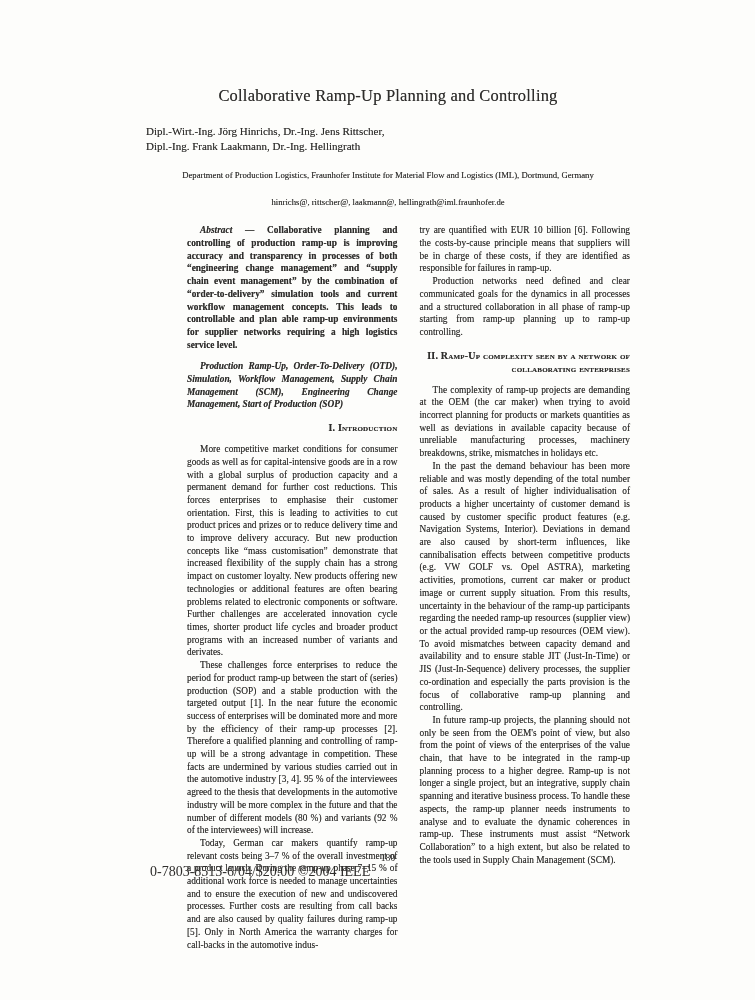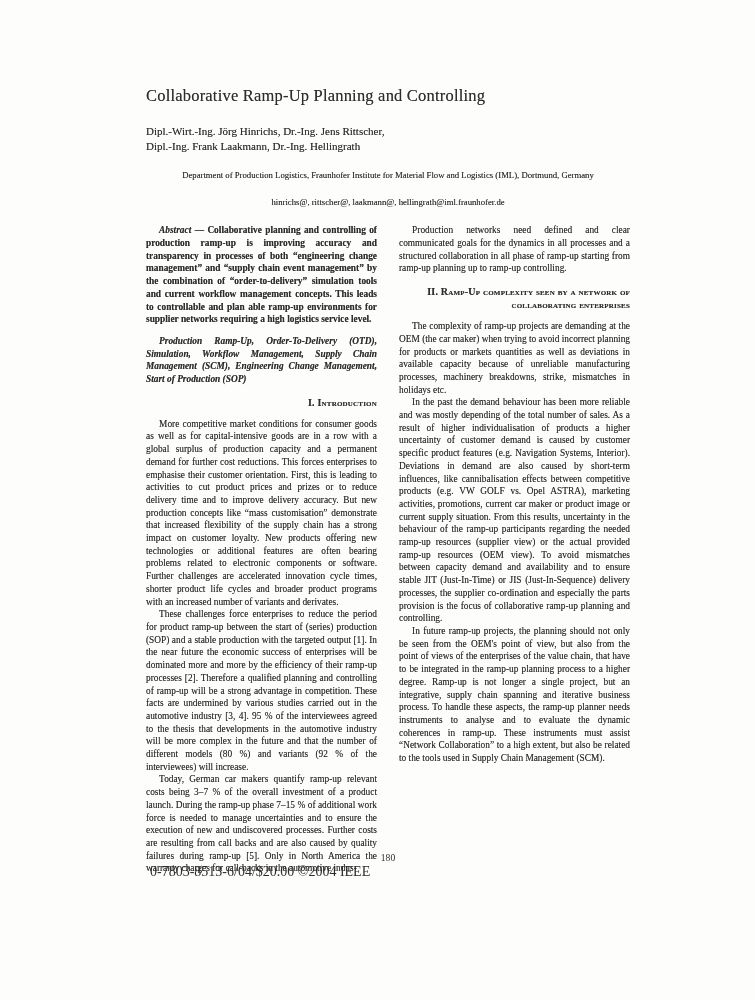--- a/index.html
+++ b/index.html
@@ -9,41 +9,42 @@
     font-family:"Liberation Serif", serif;
     color:#2e2d2b;
     position:relative;
     overflow:hidden;
   }
   .sheet{
     position:absolute;left:146px;top:86px;width:484px;
     text-shadow:0 0 0.35px rgba(40,40,40,0.55);
   }
   .paper-title{
-    text-align:left;
+    text-align:center;
     font-size:16.5px;
     letter-spacing:0.2px;
     margin:0 0 18px 0;
     font-weight:normal;
   }
   .authors{
     font-size:11px;
     line-height:1.35;
     margin:0 0 2px 0;
   }
   .affil{
     text-align:center;
     font-size:8.7px;
     line-height:1.3;
     margin:16px;
   }
   .columns{
     display:flex;
     gap:22px;
     margin-top:13px;
+    margin-left:41px;
   }
   .col{
     width:236px;
     font-size:9.35px;
     line-height:1.36;
     text-align:justify;
   }
   .col p{margin:0;text-indent:1.4em;}
   .col p.noindent{text-indent:0;}
   .abstract{
@@ -105,20 +106,21 @@
       <p class="keywords">Production Ramp-Up, Order-To-Delivery (OTD), Simulation, Workflow Management, Supply Chain Management (SCM), Engineering Change Management, Start of Production (SOP)</p>
 
       <div class="sec-heading">I. Introduction</div>
 
       <p>More competitive market conditions for consumer goods as well as for capital-intensive goods are in a row with a global surplus of production capacity and a permanent demand for further cost reductions. This forces enterprises to emphasise their customer orientation. First, this is leading to activities to cut product prices and prizes or to reduce delivery time and to improve delivery accuracy. But new production concepts like “mass customisation” demonstrate that increased flexibility of the supply chain has a strong impact on customer loyalty. New products offering new technologies or additional features are often bearing problems related to electronic components or software. Further challenges are accelerated innovation cycle times, shorter product life cycles and broader product programs with an increased number of variants and derivates.</p>
       <p>These challenges force enterprises to reduce the period for product ramp-up between the start of (series) production (SOP) and a stable production with the targeted output [1]. In the near future the economic success of enterprises will be dominated more and more by the efficiency of their ramp-up processes [2]. Therefore a qualified planning and controlling of ramp-up will be a strong advantage in competition. These facts are undermined by various studies carried out in the automotive industry [3, 4]. 95 % of the interviewees agreed to the thesis that developments in the automotive industry will be more complex in the future and that the number of different models (80 %) and variants (92 % of the interviewees) will increase.</p>
       <p>Today, German car makers quantify ramp-up relevant costs being 3–7 % of the overall investment of a product launch. During the ramp-up phase 7–15 % of additional work force is needed to manage uncertainties and to ensure the execution of new and undiscovered processes. Further costs are resulting from call backs and are also caused by quality failures during ramp-up [5]. Only in North America the warranty charges for call-backs in the automotive indus-</p>
     </div>
 
     <div class="col">
+      <p class="noindent">try are quantified with EUR 10 billion [6]. Following the costs-by-cause principle means that suppliers will be in charge of these costs, if they are identified as responsible for failures in ramp-up.</p>
       <p>Production networks need defined and clear communicated goals for the dynamics in all processes and a structured collaboration in all phase of ramp-up starting from ramp-up planning up to ramp-up controlling.</p>
 
       <div class="sec-heading">II. Ramp-Up complexity seen by a network of collaborating enterprises</div>
 
       <p>The complexity of ramp-up projects are demanding at the OEM (the car maker) when trying to avoid incorrect planning for products or markets quantities as well as deviations in available capacity because of unreliable manufacturing processes, machinery breakdowns, strike, mismatches in holidays etc.</p>
       <p>In the past the demand behaviour has been more reliable and was mostly depending of the total number of sales. As a result of higher individualisation of products a higher uncertainty of customer demand is caused by customer specific product features (e.g. Navigation Systems, Interior). Deviations in demand are also caused by short-term influences, like cannibalisation effects between competitive products (e.g. VW GOLF vs. Opel ASTRA), marketing activities, promotions, current car maker or product image or current supply situation. From this results, uncertainty in the behaviour of the ramp-up participants regarding the needed ramp-up resources (supplier view) or the actual provided ramp-up resources (OEM view). To avoid mismatches between capacity demand and availability and to ensure stable JIT (Just-In-Time) or JIS (Just-In-Sequence) delivery processes, the supplier co-ordination and especially the parts provision is the focus of collaborative ramp-up planning and controlling.</p>
       <p>In future ramp-up projects, the planning should not only be seen from the OEM's point of view, but also from the point of views of the enterprises of the value chain, that have to be integrated in the ramp-up planning process to a higher degree. Ramp-up is not longer a single project, but an integrative, supply chain spanning and iterative business process. To handle these aspects, the ramp-up planner needs instruments to analyse and to evaluate the dynamic coherences in ramp-up. These instruments must assist “Network Collaboration” to a high extent, but also be related to the tools used in Supply Chain Management (SCM).</p>
     </div>
 
   </div>

